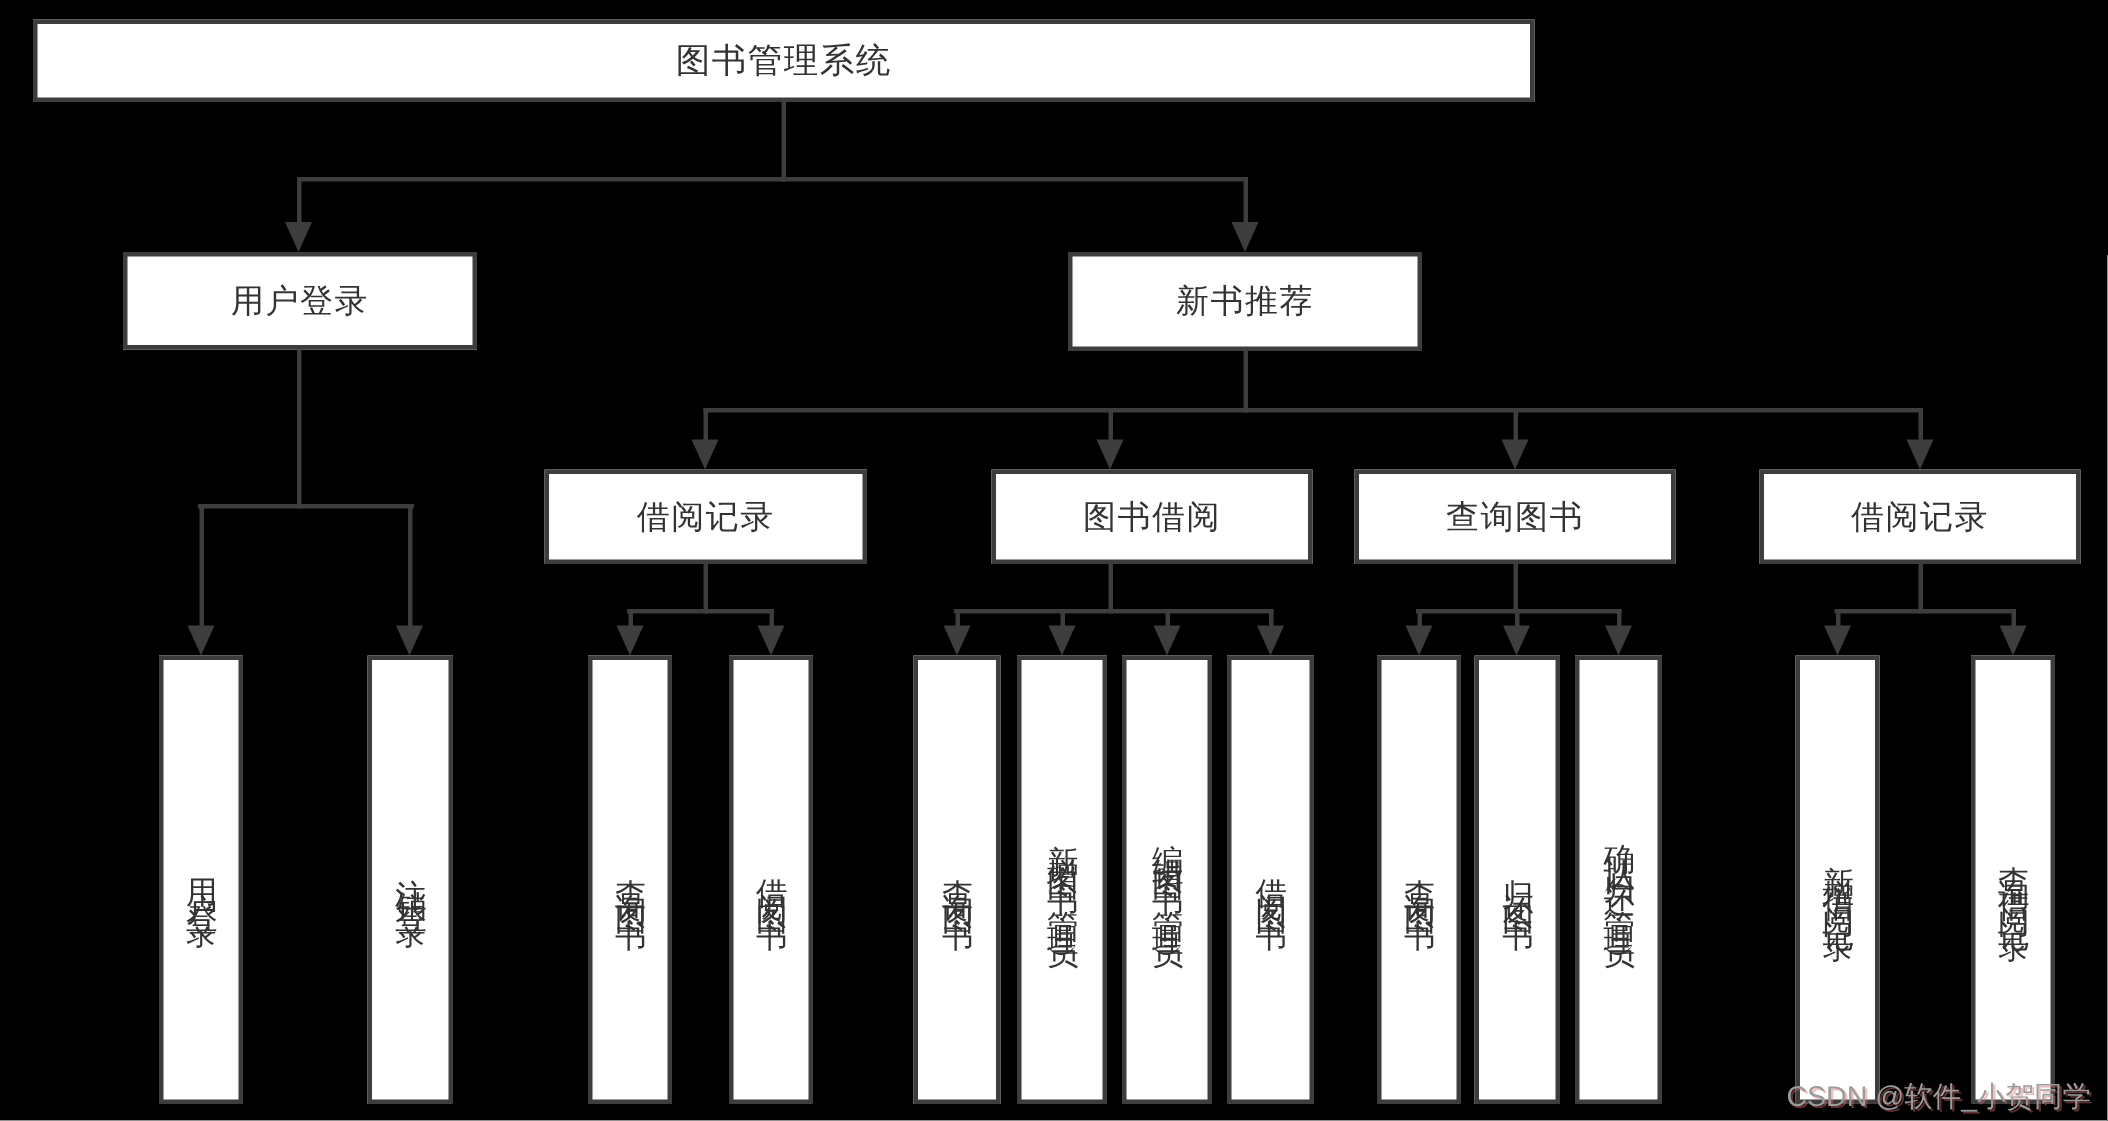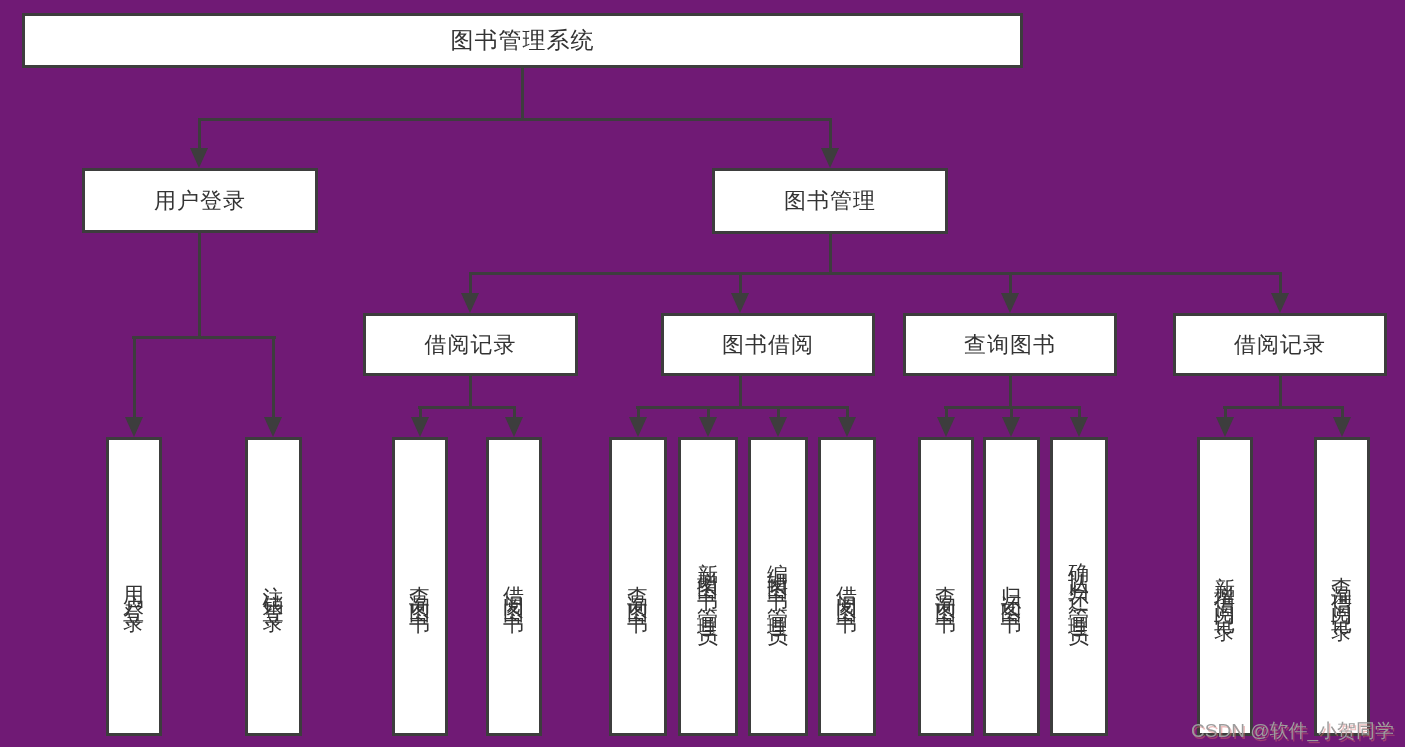--- a/index.html
+++ b/index.html
@@ -1,20 +1,20 @@
 <!DOCTYPE html>
 <html><head>
 <meta charset="utf-8">
 <style>
   html, body { margin: 0; padding: 0; background: #ffffff; }
   #canvas {
     position: relative;
     width: 1405px;
     height: 747px;
-    background: #701a75;
+    background: #000000;
     overflow: hidden;
     font-family: "Liberation Sans", sans-serif;
   }
   .box {
     position: absolute;
     box-sizing: border-box;
     border: 3px solid #3d3d3d;
     background: #ffffff;
     display: flex;
     align-items: center;
@@ -66,21 +66,21 @@
   <div class="arrow" style="left:190px; top:148px;"></div>
 
   <div class="vline" style="left:829px; top:118px; height:31px;"></div>
   <div class="arrow" style="left:821px; top:148px;"></div>
 
   <div class="box" style="left:82px; top:168px; width:236px; height:65px;">
     <span class="hlabel">用户登录</span>
   </div>
 
   <div class="box" style="left:712px; top:168px; width:236px; height:66px;">
-    <span class="hlabel">图书管理</span>
+    <span class="hlabel">新书推荐</span>
   </div>
 
   <div class="vline" style="left:198px; top:233px; height:106px;"></div>
   <div class="hline" style="left:132px; top:336px; width:144px;"></div>
   <div class="vline" style="left:133px; top:336px; height:82px;"></div>
   <div class="arrow" style="left:125px; top:417px;"></div>
   <div class="vline" style="left:272px; top:336px; height:82px;"></div>
   <div class="arrow" style="left:264px; top:417px;"></div>
 
   <div class="vline" style="left:829px; top:234px; height:41px;"></div>

